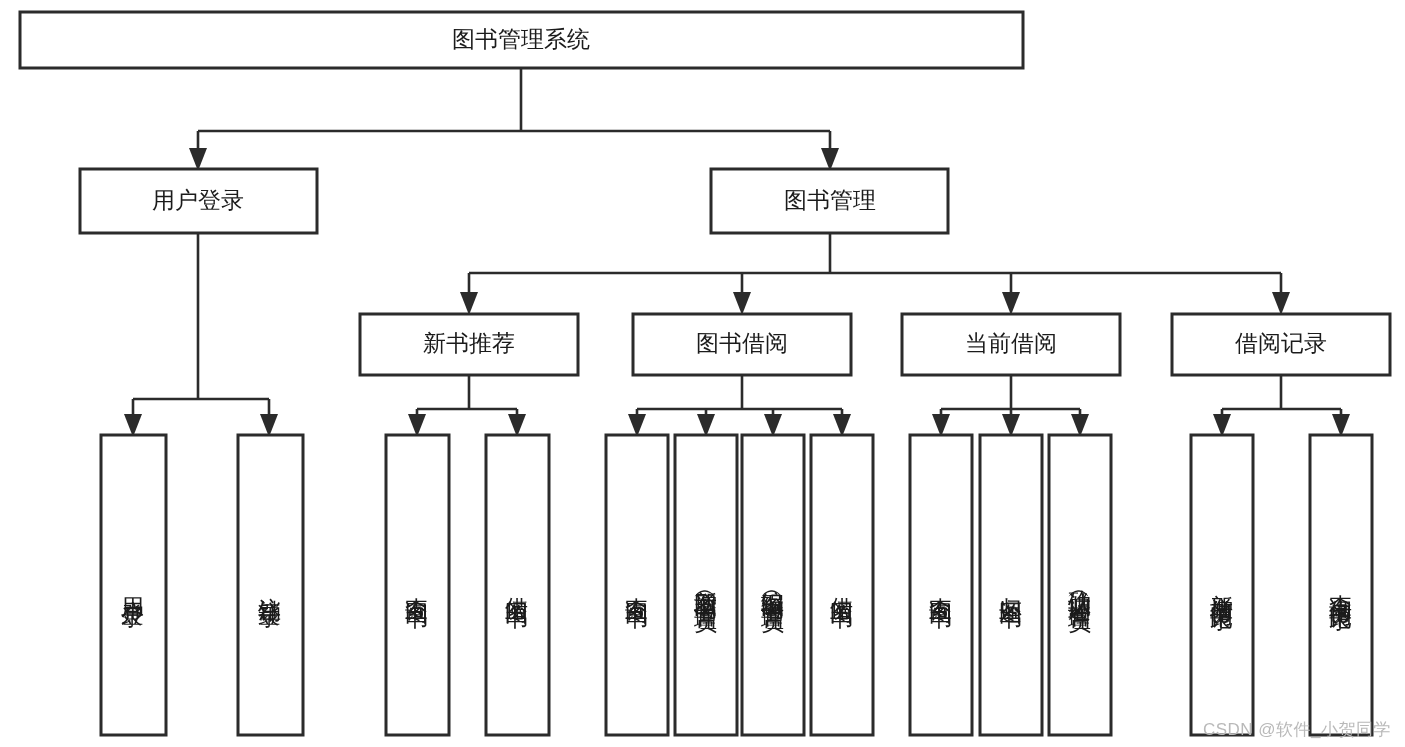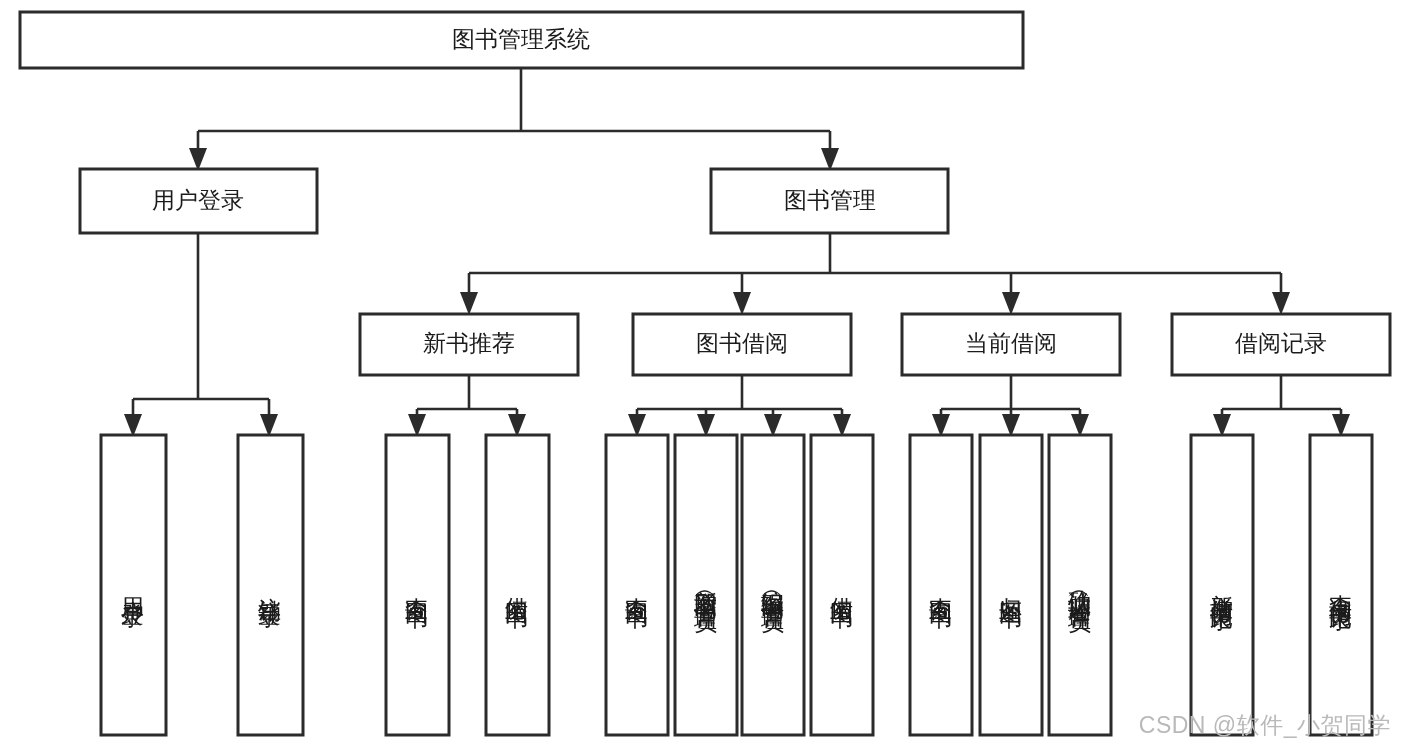--- a/index.html
+++ b/index.html
@@ -55,21 +55,21 @@
     text-orientation: upright;
     text-anchor: middle;
     white-space: pre;
     letter-spacing: 3px;
   }
   .watermark {
     position: absolute;
     right: 14px;
     bottom: 6px;
     font-family: "Liberation Sans", "DejaVu Sans", sans-serif;
-    font-size: 23px;
+    font-size: 17px;
     color: #b9b9b9;
     letter-spacing: 0.5px;
     user-select: none;
     pointer-events: none;
   }
 </style>
 </head>
 <body>
 
 <div id="diagram-root">

